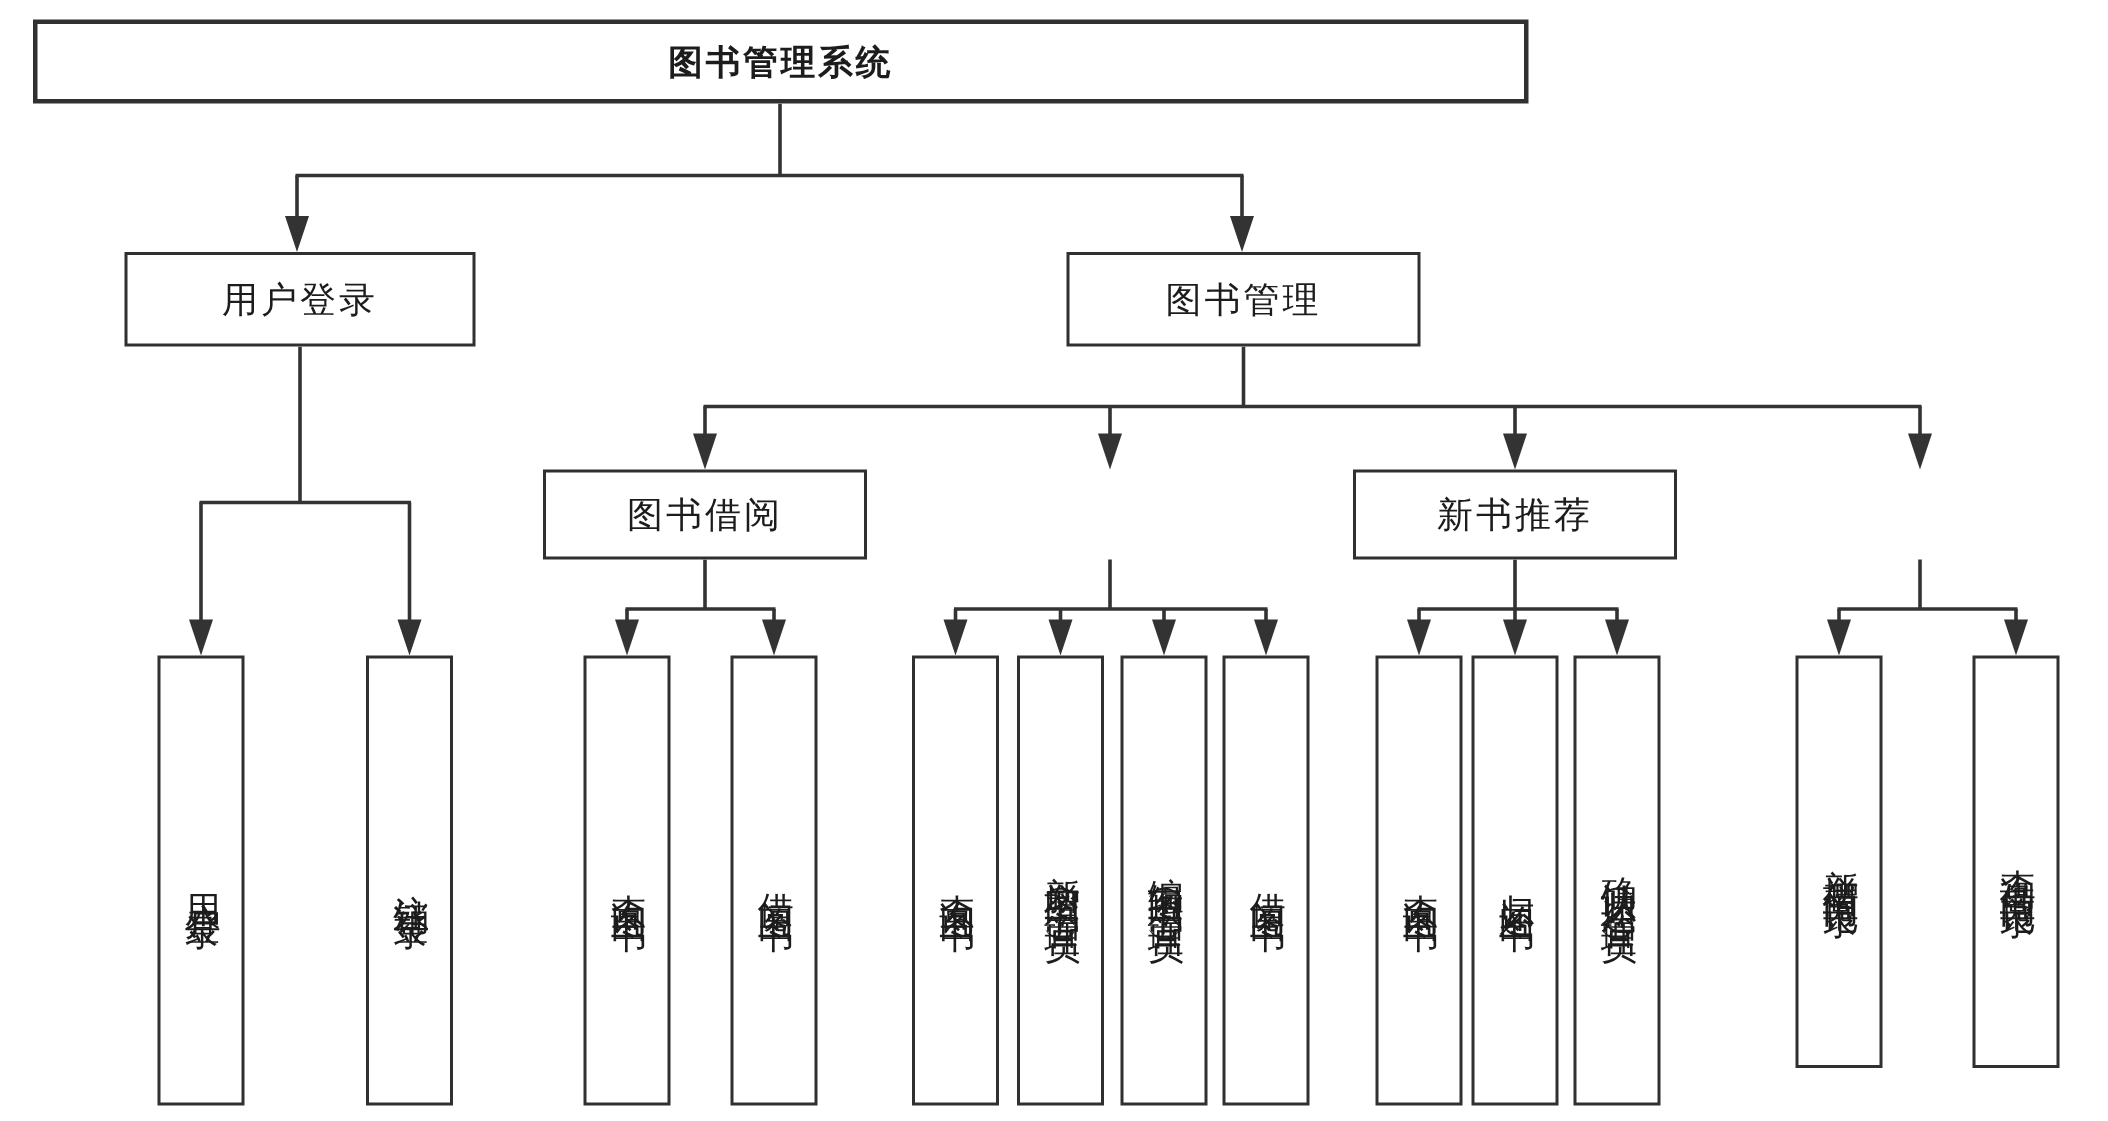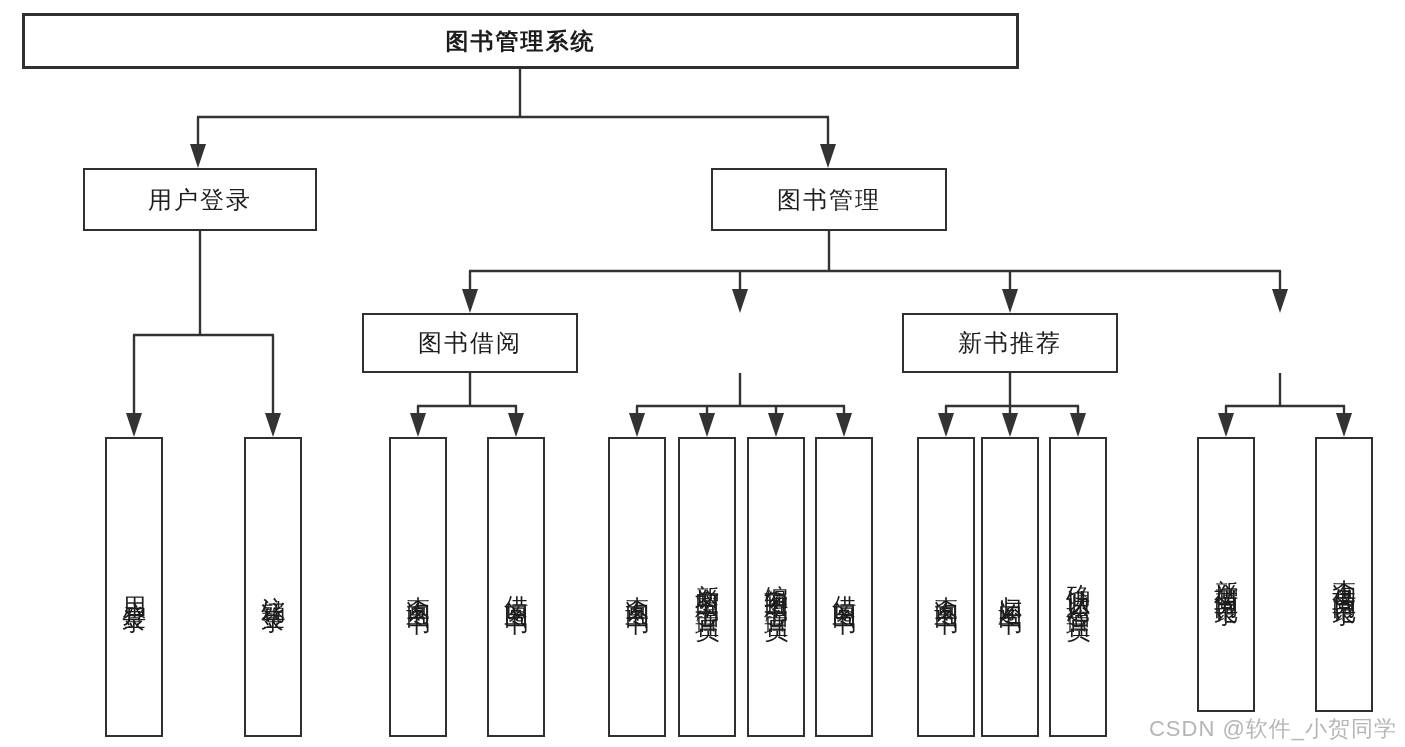--- a/index.html
+++ b/index.html
@@ -168,15 +168,14 @@
     <span>确认归还（管理员）</span>
   </div>
 
   <div class="node leaf" style="left:1197px;top:437px;width:58px;height:275px">
     <span>新增借阅记录</span>
   </div>
   <div class="node leaf" style="left:1315px;top:437px;width:58px;height:275px">
     <span>查询借阅记录</span>
   </div>
 
-  <div class="watermark">CSDN @软件_小贺同学</div>
 
 </div>
 
 </body></html>

